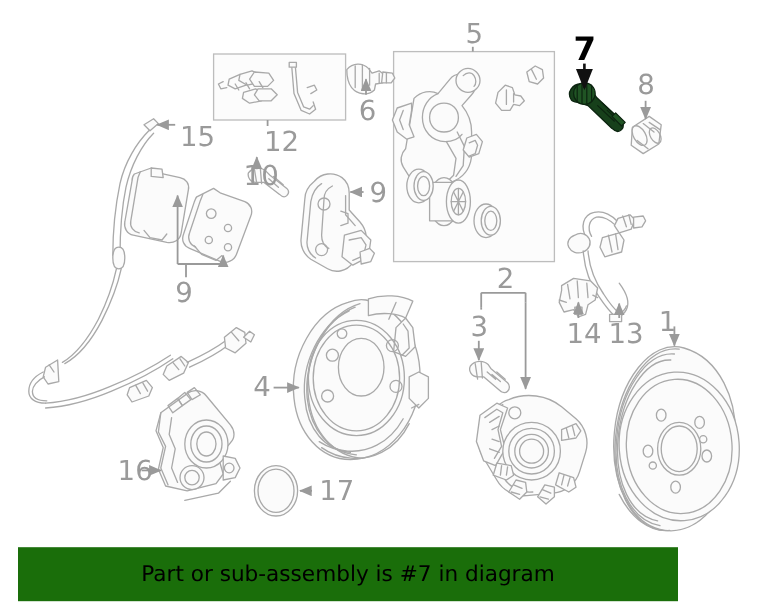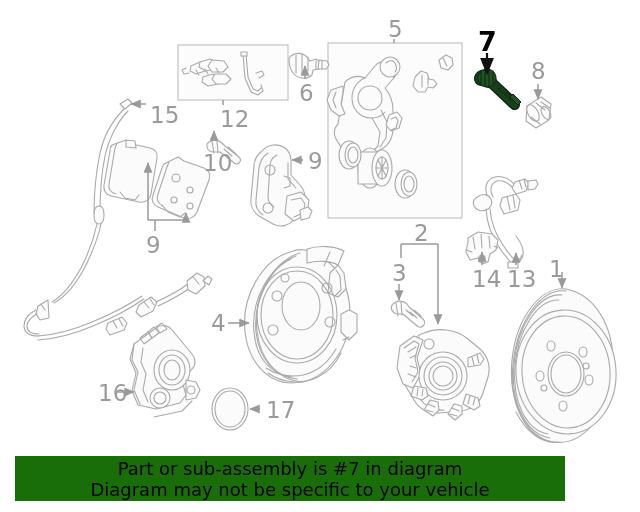--- a/index.html
+++ b/index.html
@@ -348,27 +348,26 @@
 
   <div class="callout c-num" style="left:549px;top:258px">1</div>
   <div class="callout c-num" style="left:414px;top:222px">2</div>
   <div class="callout c-num" style="left:392px;top:262px">3</div>
   <div class="callout c-num" style="left:211px;top:312px">4</div>
   <div class="callout c-num" style="left:388px;top:18px">5</div>
   <div class="callout c-num" style="left:299px;top:82px">6</div>
   <div class="callout" style="left:478px;top:28px;font-size:27px;color:#000;font-weight:700">7</div>
   <div class="callout c-num" style="left:531px;top:60px">8</div>
   <div class="callout c-num" style="left:308px;top:150px">9</div>
-  <div class="callout c-num" style="left:203px;top:152px">10</div>
+  <div class="callout c-num" style="left:203px;top:136px">10</div>
   <div class="callout c-num" style="left:146px;top:234px">9</div>
   <div class="callout c-num" style="left:220px;top:108px">12</div>
   <div class="callout c-num" style="left:507px;top:268px">13</div>
   <div class="callout c-num" style="left:472px;top:268px">14</div>
   <div class="callout c-num" style="left:150px;top:104px">15</div>
   <div class="callout c-num" style="left:98px;top:382px">16</div>
   <div class="callout c-num" style="left:266px;top:399px">17</div>
 
   <div id="banner">
     <div>Part or sub-assembly is #7 in diagram</div>
-    <div>Diagram may not be specific to your vehicle</div>
   </div>
 
 </div>
 
 </body></html>

